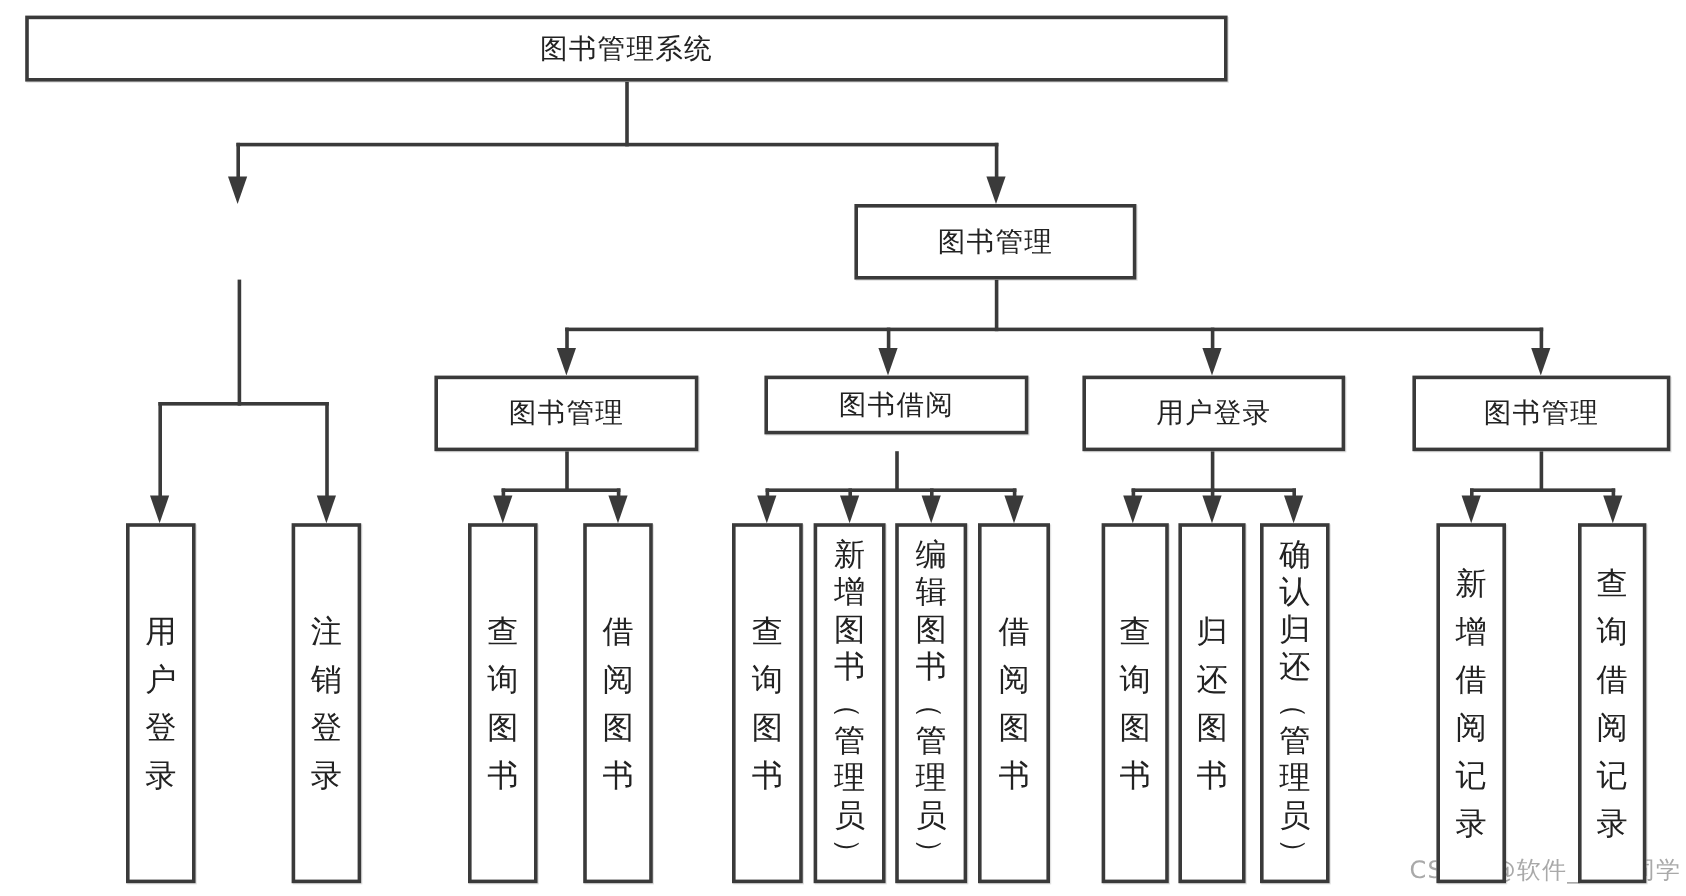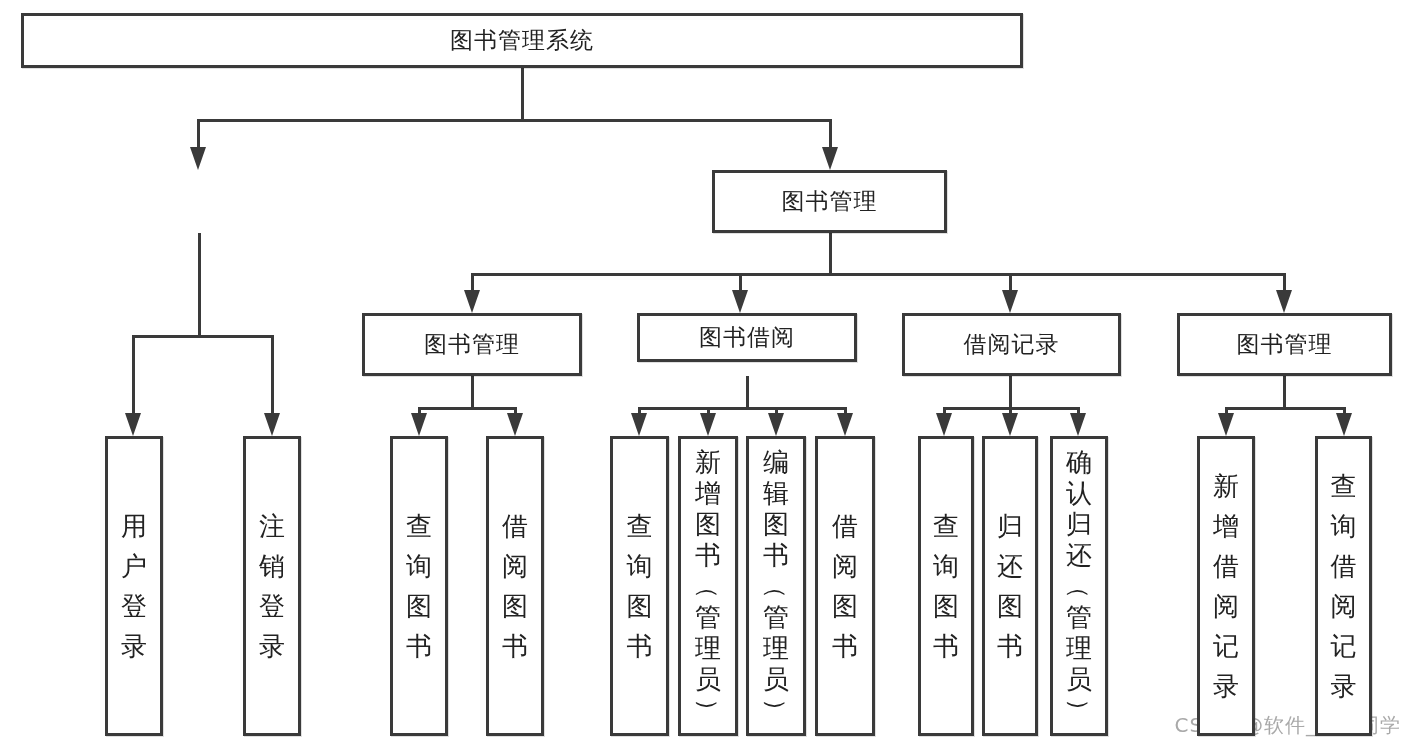--- a/index.html
+++ b/index.html
@@ -132,21 +132,21 @@
     <div class="node h" style="left: 712px; top: 170px; width: 235px; height: 63px;">
       <span class="label">图书管理</span>
     </div>
     <div class="node h" style="left: 362px; top: 313px; width: 220px; height: 63px;">
       <span class="label">图书管理</span>
     </div>
     <div class="node h" style="left: 637px; top: 313px; width: 220px; height: 49px;">
       <span class="label">图书借阅</span>
     </div>
     <div class="node h" style="left: 902px; top: 313px; width: 219px; height: 63px;">
-      <span class="label">借阅记录</span>
+      <span class="label">用户登录</span>
     </div>
     <div class="node h" style="left: 1177px; top: 313px; width: 215px; height: 63px;">
       <span class="label">图书管理</span>
     </div>
     <div class="node v" style="left: 105px; top: 436px; width: 58px; height: 300px;">
       <span class="vchar" style="height: 40px;">用</span>
       <span class="vchar" style="height: 40px;">户</span>
       <span class="vchar" style="height: 40px;">登</span>
       <span class="vchar" style="height: 40px;">录</span>
     </div>

